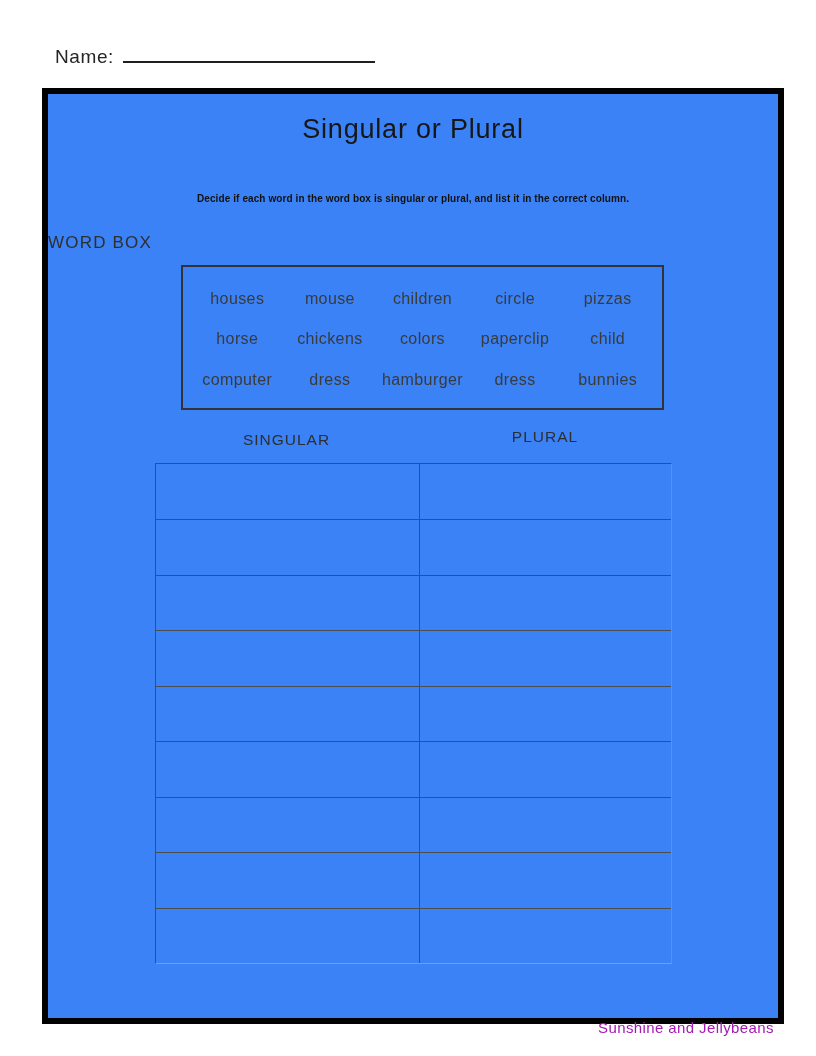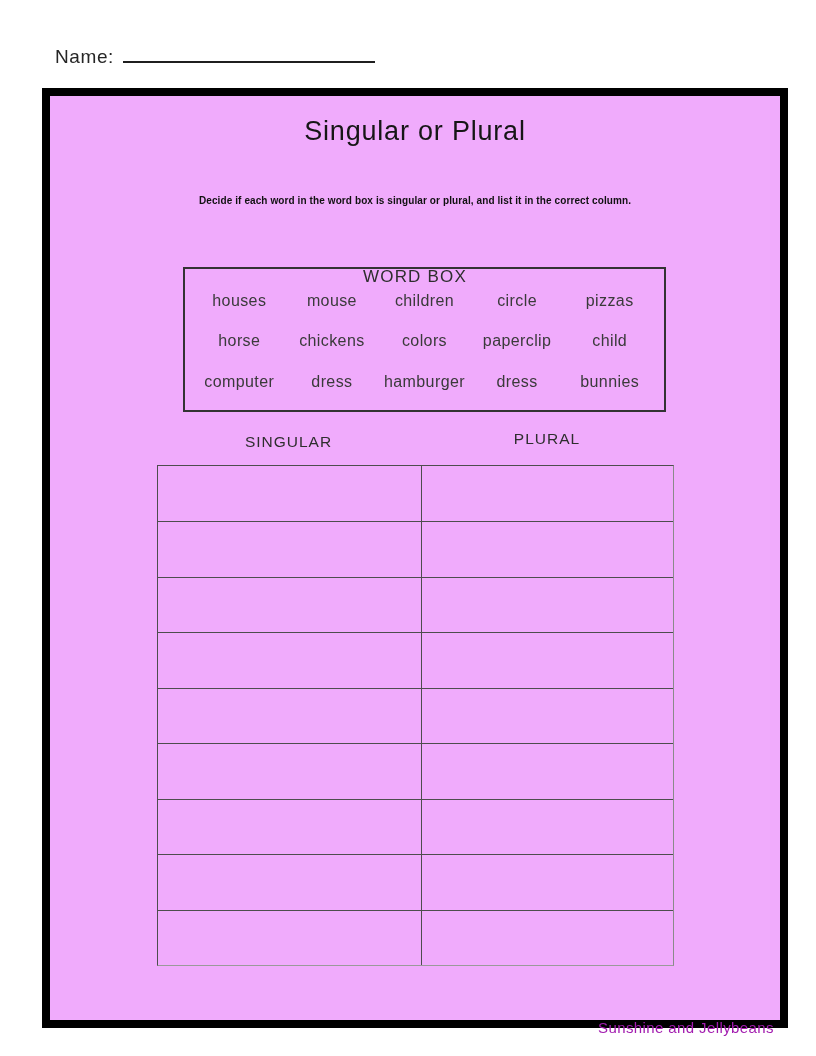--- a/index.html
+++ b/index.html
@@ -47,22 +47,22 @@
   .blank-line.name { width: 252px; }
   .blank-line.date { width: 215px; }
 
   
   .sheet-box {
     position: absolute;
     left: 42px;
     top: 88px;
     width: 730px;
     height: 924px;
-    border: 8px solid #000000;
-    background: #f0abfc;
+    border: 6px solid #000000;
+    background: #3b82f6;
   }
 
   .ws-title {
     position: absolute;
     top: 20px;
     left: 0;
     width: 100%;
     text-align: center;
     font-size: 27px;
     letter-spacing: 0.8px;
@@ -79,25 +79,24 @@
     font-weight: bold;
     color: #111111;
     letter-spacing: 0.1px;
   }
 
   .wordbox-label {
     position: absolute;
     top: 139px;
     left: 0;
     width: 100%;
-    text-align: center;
+    text-align: left;
     font-size: 17px;
     letter-spacing: 1.2px;
     color: #2e2e2e;
-    margin-top: 32px;
   }
 
   .word-box {
     position: absolute;
     left: 133px;
     top: 171px;
     width: 463px;
     height: 121px;
     border: 2px solid #333333;
     display: grid;

